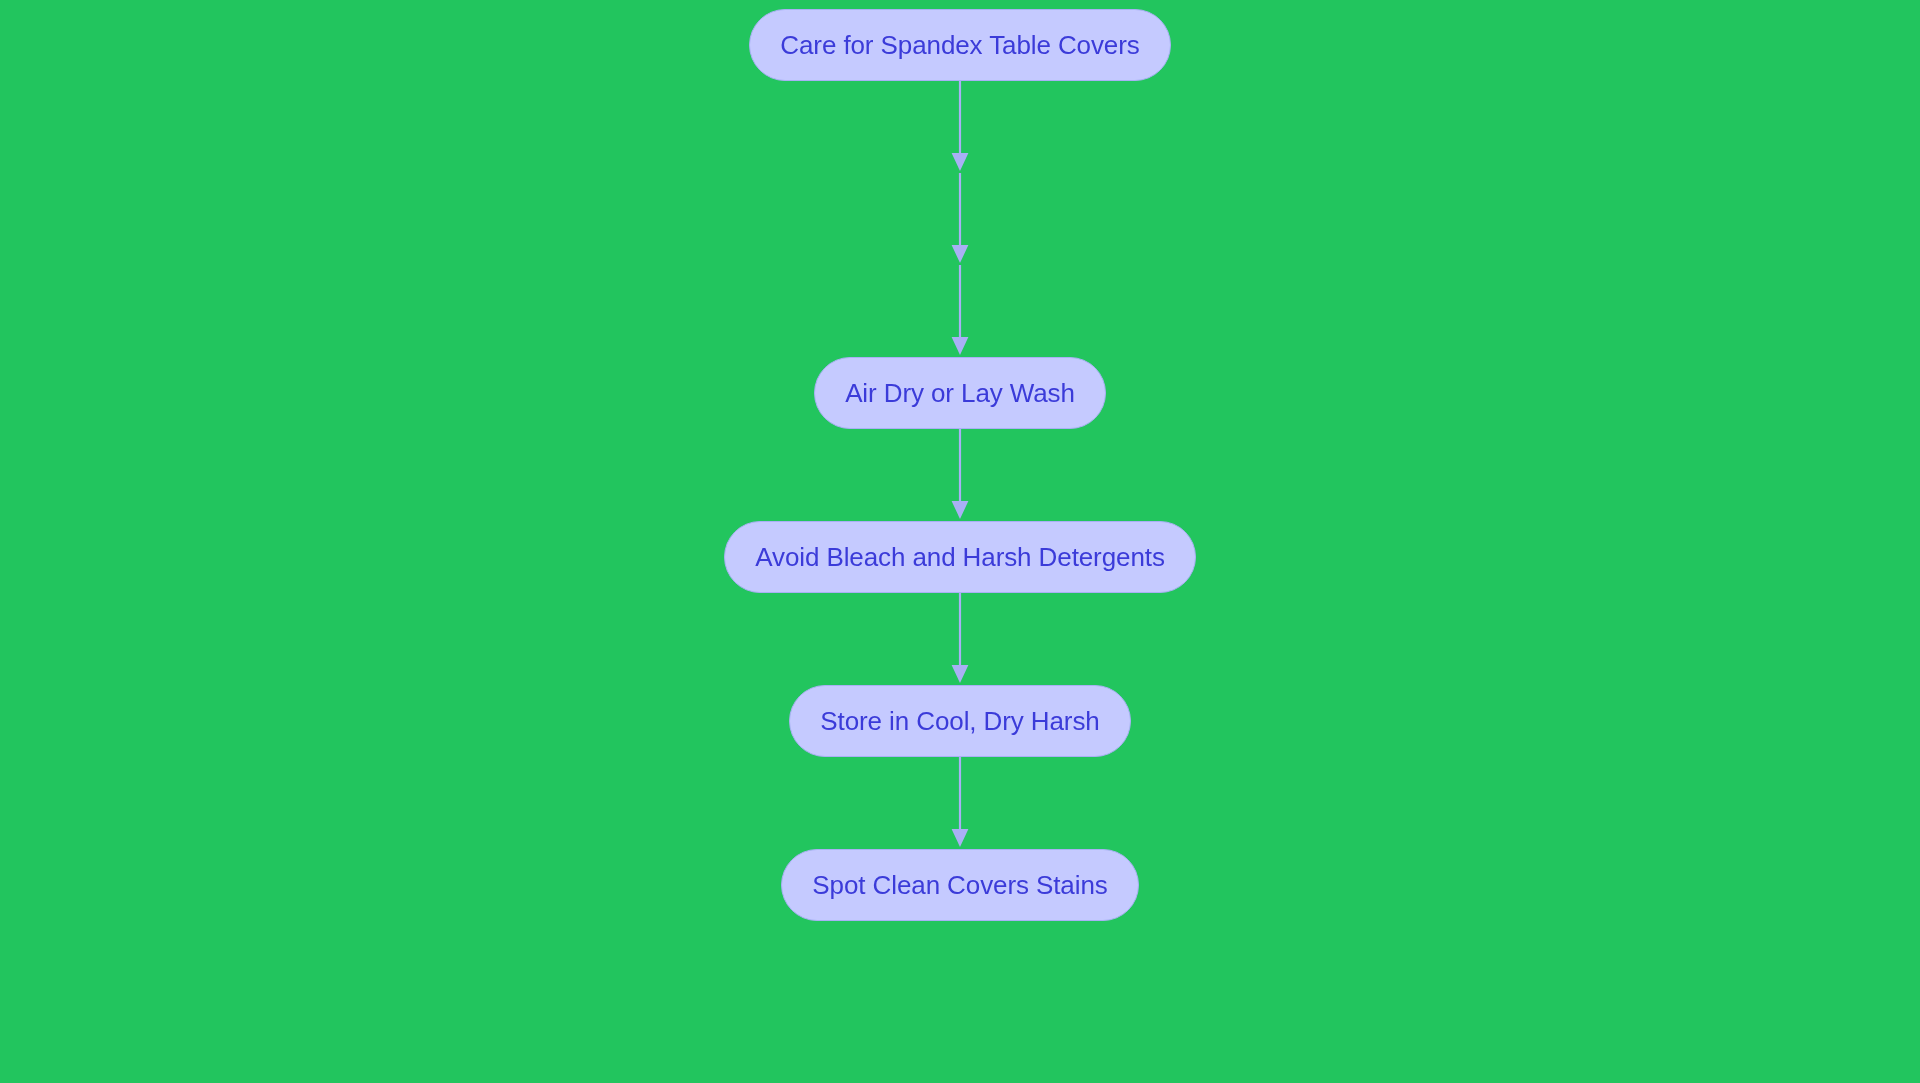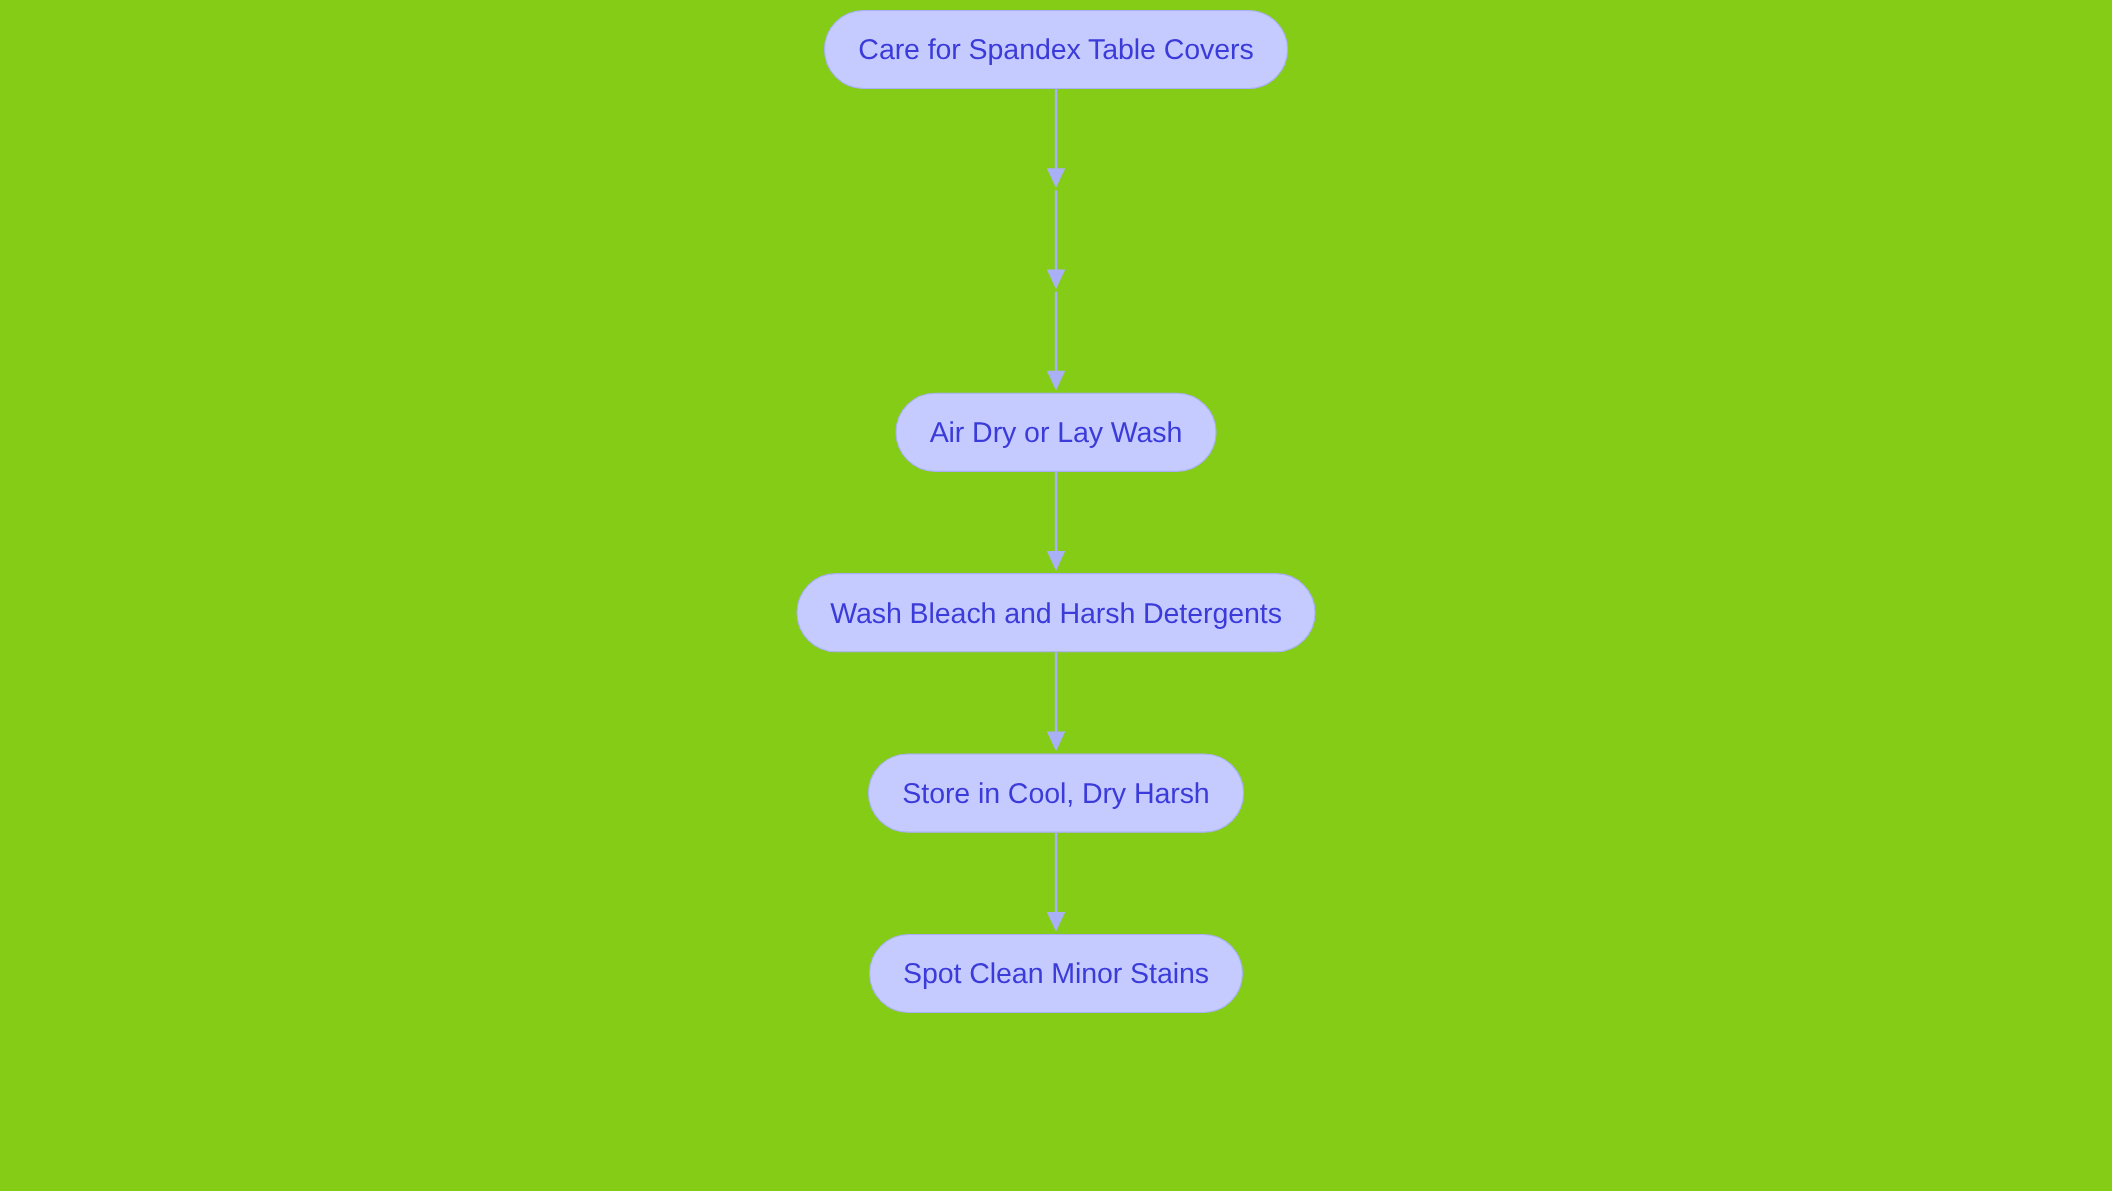--- a/index.html
+++ b/index.html
@@ -12,21 +12,21 @@
     width: 1920px;
     height: 1083px;
     overflow: hidden;
     font-family: "Liberation Sans", "DejaVu Sans", sans-serif;
   }
 
   .flow-canvas {
     position: relative;
     width: 1920px;
     height: 1083px;
-    background: #84cc16;
+    background: #22c55e;
   }
 
   .flow-column {
     position: absolute;
     left: 0;
     top: 0;
     width: 1920px;
     height: 1083px;
     display: flex;
     flex-direction: column;
@@ -111,21 +111,21 @@
     </div>
 
     <div class="connector">
       <svg viewBox="0 0 20 92" xmlns="http://www.w3.org/2000/svg" aria-hidden="true">
         <line x1="10" y1="0" x2="10" y2="74" stroke="#a9b0f5" stroke-width="2.2"></line>
         <polygon points="10,90 1.6,72 18.4,72" fill="#a9b0f5"></polygon>
       </svg>
     </div>
 
     <div class="node">
-      <span class="node-label">Wash Bleach and Harsh Detergents</span>
+      <span class="node-label">Avoid Bleach and Harsh Detergents</span>
     </div>
 
     <div class="connector">
       <svg viewBox="0 0 20 92" xmlns="http://www.w3.org/2000/svg" aria-hidden="true">
         <line x1="10" y1="0" x2="10" y2="74" stroke="#a9b0f5" stroke-width="2.2"></line>
         <polygon points="10,90 1.6,72 18.4,72" fill="#a9b0f5"></polygon>
       </svg>
     </div>
 
     <div class="node">
@@ -133,17 +133,17 @@
     </div>
 
     <div class="connector">
       <svg viewBox="0 0 20 92" xmlns="http://www.w3.org/2000/svg" aria-hidden="true">
         <line x1="10" y1="0" x2="10" y2="74" stroke="#a9b0f5" stroke-width="2.2"></line>
         <polygon points="10,90 1.6,72 18.4,72" fill="#a9b0f5"></polygon>
       </svg>
     </div>
 
     <div class="node">
-      <span class="node-label">Spot Clean Minor Stains</span>
+      <span class="node-label">Spot Clean Covers Stains</span>
     </div>
 
   </div>
 </div>
 
 </body></html>

